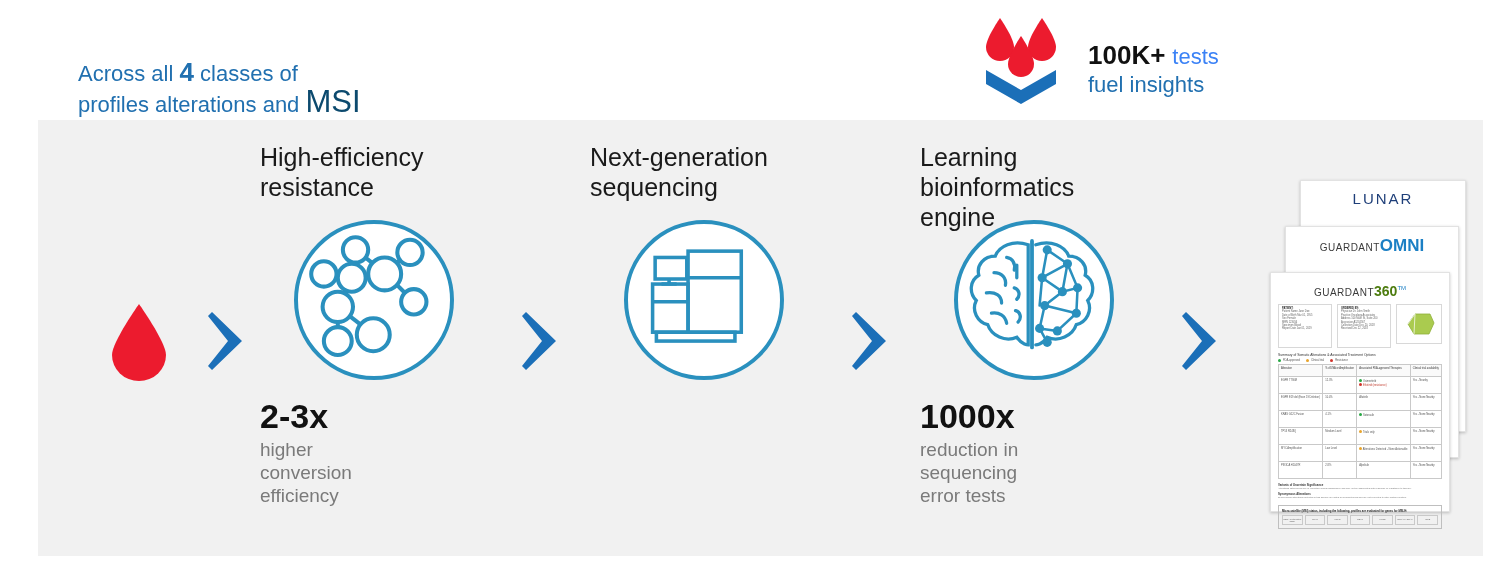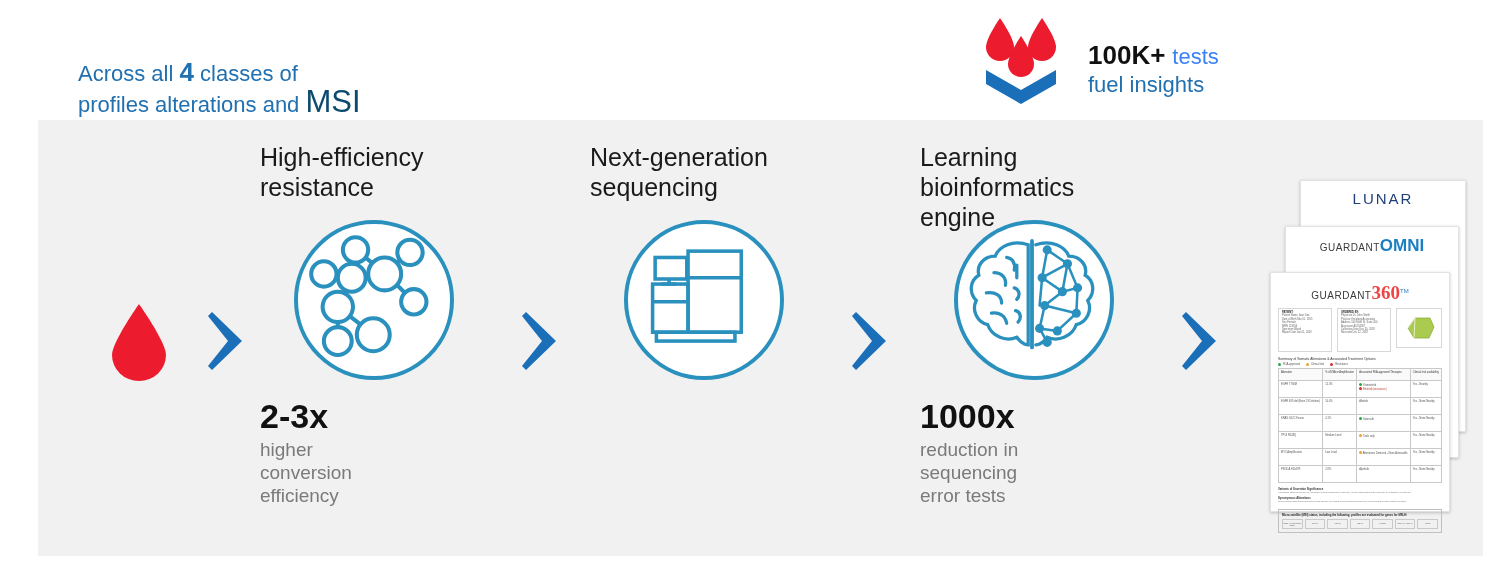--- a/index.html
+++ b/index.html
@@ -74,21 +74,21 @@
   .brand-lunar{
     font-size:15px;letter-spacing:2px;color:#1F3F79;font-weight:400;
   }
   .brand-guardant{
     font-size:10px;letter-spacing:0.5px;color:#3A3A3A;font-weight:400;
   }
   .brand-omni{
     font-size:17px;color:#1B7FC4;font-weight:700;letter-spacing:0px;
   }
   .brand-360{
-    font-size:19px;color:#ef4444;font-weight:700;font-family:Liberation Serif, serif;
+    font-size:14px;color:#4d7c0f;font-weight:700;
   }
   .tm{font-size:6px;vertical-align:super;color:#1B7FC4;}
 
   .rpt-body{padding:4px 7px 0 7px;}
   .rpt-meta{display:flex;gap:5px;}
   .rpt-meta .mcol{flex:1;}
   .rpt-meta .mbox{
     border:1px solid #D8D8D8;height:38px;padding:2px 3px;overflow:hidden;
   }
   .rpt-meta .gfx{

